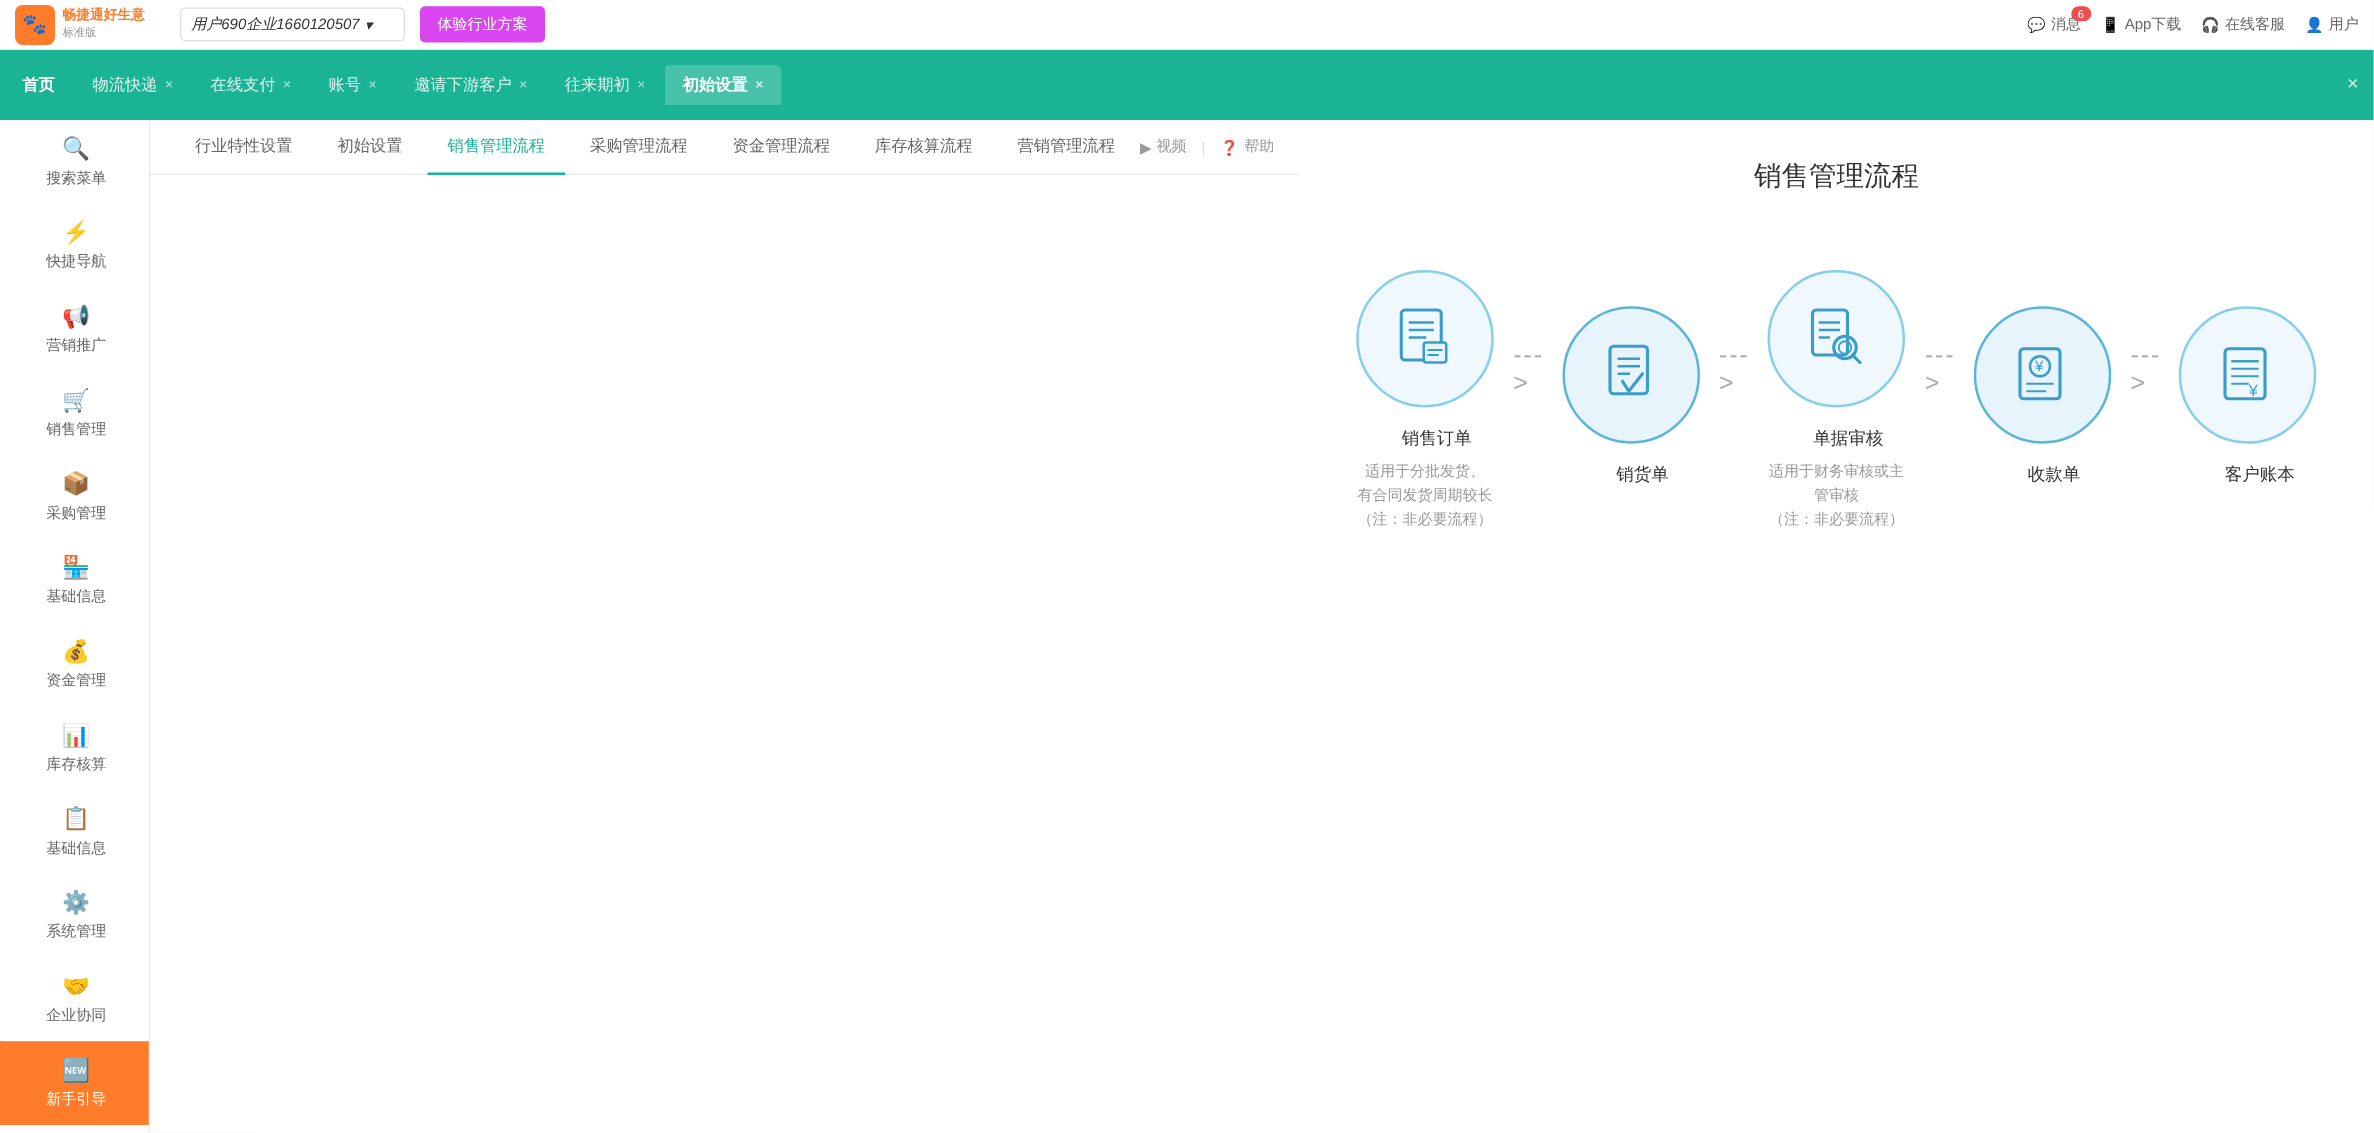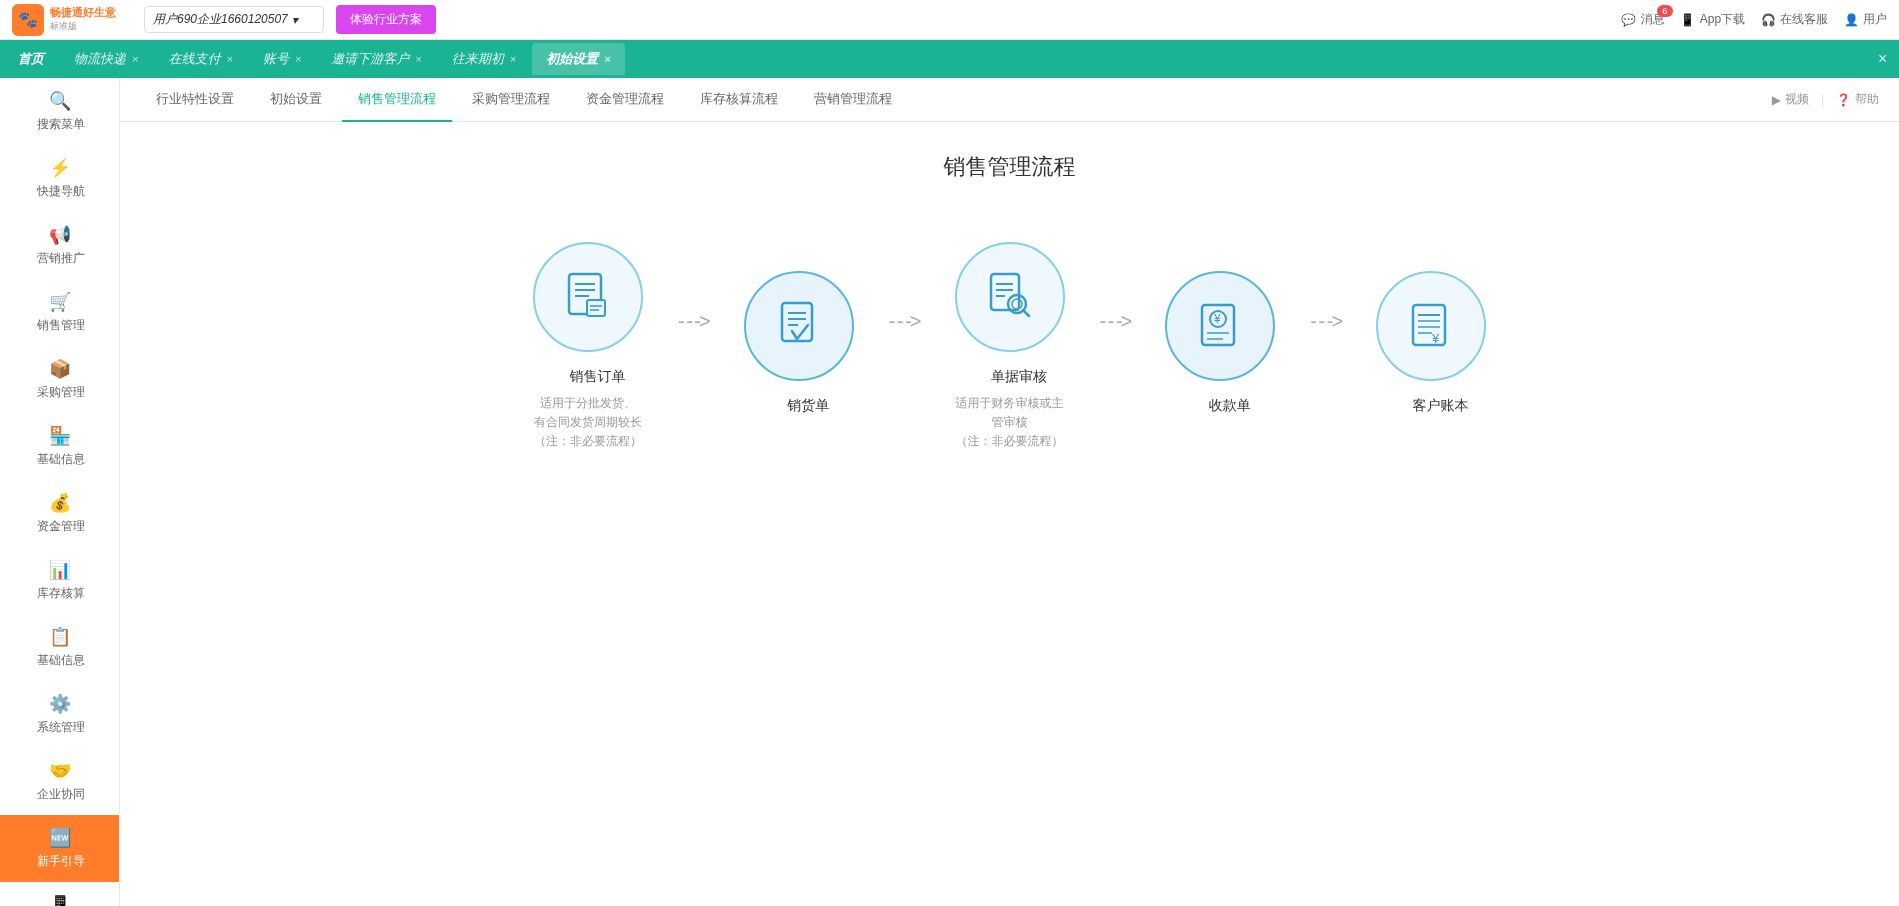--- a/index.html
+++ b/index.html
@@ -11,38 +11,38 @@
     .logo-icon { width: 32px; height: 32px; background: #ff7c2a; border-radius: 6px; display: flex; align-items: center; justify-content: center; color: white; font-size: 16px; }
     .logo-text { font-size: 11px; color: #ff7c2a; font-weight: bold; line-height: 1.2; }
     .logo-sub { font-size: 9px; color: #999; }
     .user-selector { display: flex; align-items: center; border: 1px solid #ddd; border-radius: 4px; padding: 4px 8px; gap: 4px; cursor: pointer; font-size: 12px; color: #333; min-width: 180px; font-style: italic; }
     .trial-btn { background: #d946ef; color: white; border: none; border-radius: 4px; padding: 6px 14px; cursor: pointer; font-size: 12px; white-space: nowrap; }
     .top-right { margin-left: auto; display: flex; align-items: center; gap: 16px; font-size: 12px; color: #666; }
     .top-right-item { display: flex; align-items: center; gap: 4px; cursor: pointer; position: relative; }
     .badge { position: absolute; top: -6px; right: -8px; background: #f04e4e; color: white; border-radius: 10px; font-size: 9px; padding: 1px 4px; min-width: 16px; text-align: center; }
 
     
-    .nav-tabs { display: flex; align-items: center; background: #1ab394; height: 38px; padding: 0 4px; gap: 2px; font-style: italic; }
+    .nav-tabs { display: flex; align-items: center; background: #1ab394; height: 56px; padding: 0 4px; gap: 2px; }
     .nav-tab { display: flex; align-items: center; gap: 4px; padding: 0 14px; height: 32px; color: rgba(255,255,255,0.85); cursor: pointer; border-radius: 4px 4px 0 0; font-size: 13px; white-space: nowrap; }
     .nav-tab.active { background: rgba(255,255,255,0.2); color: white; font-weight: bold; }
     .nav-tab-close { font-size: 11px; color: rgba(255,255,255,0.7); margin-left: 2px; cursor: pointer; }
     .nav-tab-home { color: white; font-weight: bold; }
     .nav-close-all { margin-left: auto; color: rgba(255,255,255,0.8); cursor: pointer; padding: 0 8px; font-size: 16px; }
 
     
     .main-layout { display: flex; flex: 1; overflow: hidden; }
 
     
     .sidebar { width: 120px; background: #fff; border-right: 1px solid #e8e8e8; display: flex; flex-direction: column; flex-shrink: 0; overflow-y: auto; }
     .sidebar-item { display: flex; flex-direction: column; align-items: center; padding: 12px 0; cursor: pointer; color: #666; font-size: 12px; gap: 4px; border-left: 3px solid transparent; }
     .sidebar-item.active { background: #ff7c2a; color: white; border-left-color: #ff7c2a; }
     .sidebar-item .icon { font-size: 18px; }
 
     
-    .content-area { flex: 1; display: flex; flex-direction: column; overflow: hidden; background: #fff; }
+    .content-area { flex: 1; display: flex; flex-direction: row; overflow: hidden; background: #fff; }
 
     
     .sub-tabs { display: flex; align-items: center; padding: 0 20px; border-bottom: 1px solid #e8e8e8; background: #fff; height: 44px; gap: 4px; }
     .sub-tab { padding: 0 16px; height: 44px; display: flex; align-items: center; cursor: pointer; color: #666; font-size: 13px; border-bottom: 2px solid transparent; white-space: nowrap; }
     .sub-tab.active { color: #1ab394; border-bottom-color: #1ab394; font-weight: 500; }
     .sub-tab-right { margin-left: auto; display: flex; align-items: center; gap: 12px; font-size: 12px; color: #999; }
     .sub-tab-right-item { display: flex; align-items: center; gap: 4px; cursor: pointer; }
 
     
     .main-content { flex: 1; overflow-y: auto; padding: 30px 40px; }

